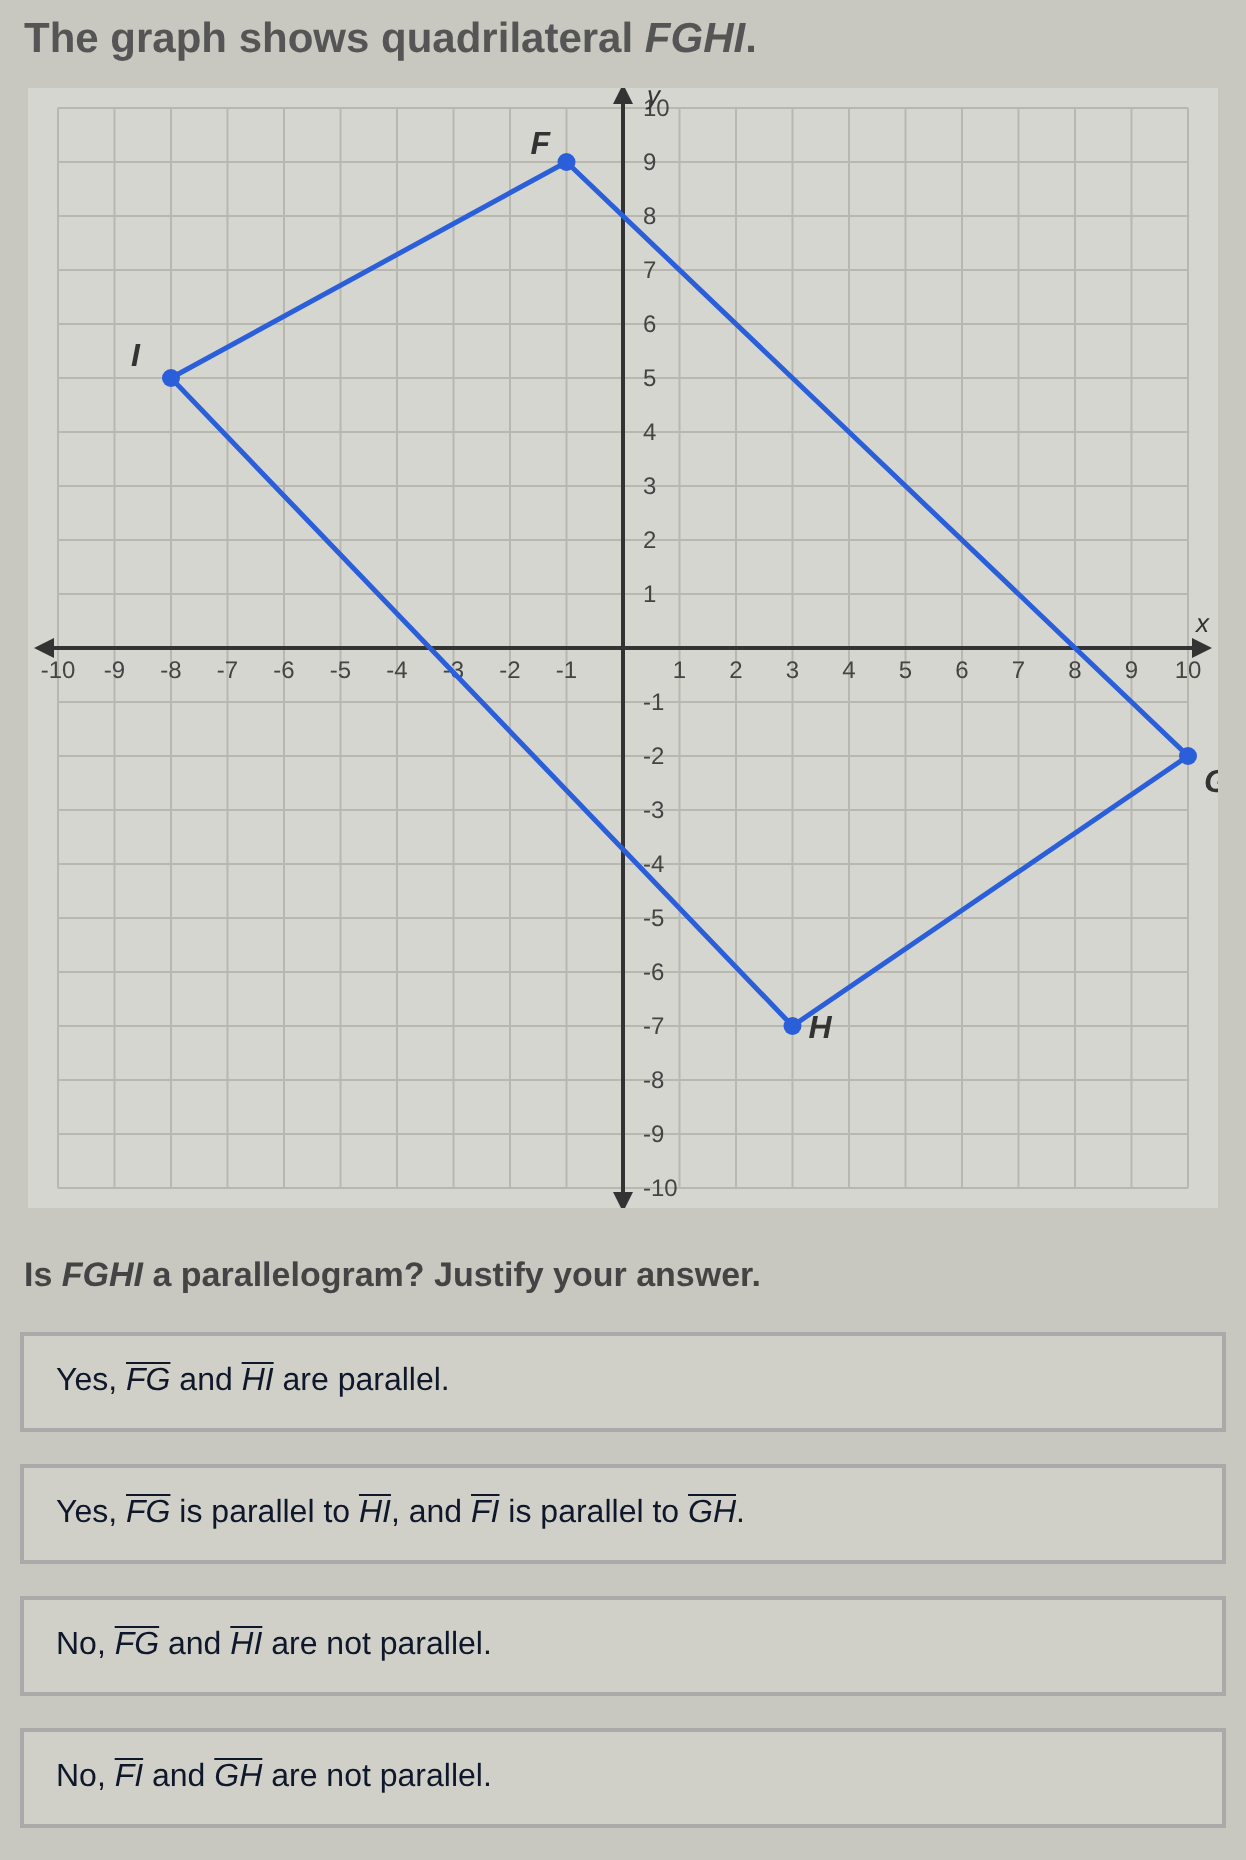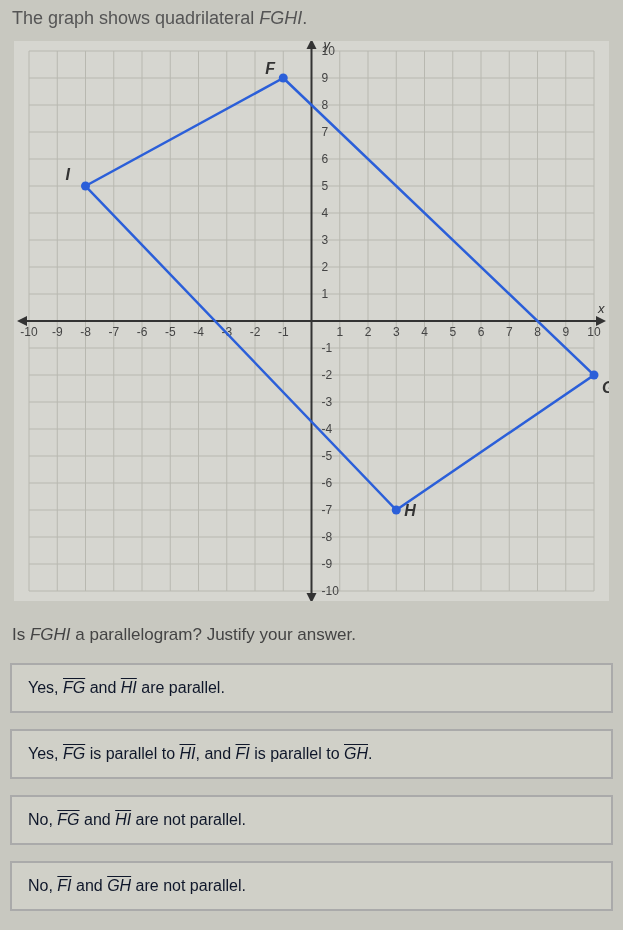--- a/index.html
+++ b/index.html
@@ -5,39 +5,39 @@
     * { box-sizing: border-box; margin: 0; padding: 0; }
     body {
       width: 623px;
       height: 930px;
       background: #c8c8c0;
       font-family: Arial, sans-serif;
       padding: 8px;
       overflow: hidden;
     }
     .title {
-      font-size: 18px;
+      font-size: 21px;
       color: #555;
-      font-weight: 400;
+      font-weight: 700;
       margin-bottom: 12px;
       padding-left: 4px;
     }
     .graph-area {
       width: 595px;
       height: 560px;
       position: relative;
       margin: 0 auto 24px;
       background: #d6d6d0;
     }
     .graph-svg { display: block; }
     .question {
       font-size: 17px;
       color: #444;
       margin: 8px 4px 18px;
-      font-weight: 400;
+      font-weight: 700;
     }
     .answer-box {
       border: 2px solid #aaa;
       background: #d0d0c8;
       padding: 14px 16px;
       margin: 0 2px 16px;
       font-size: 16px;
       color: #0f172a;
       cursor: pointer;
     }

